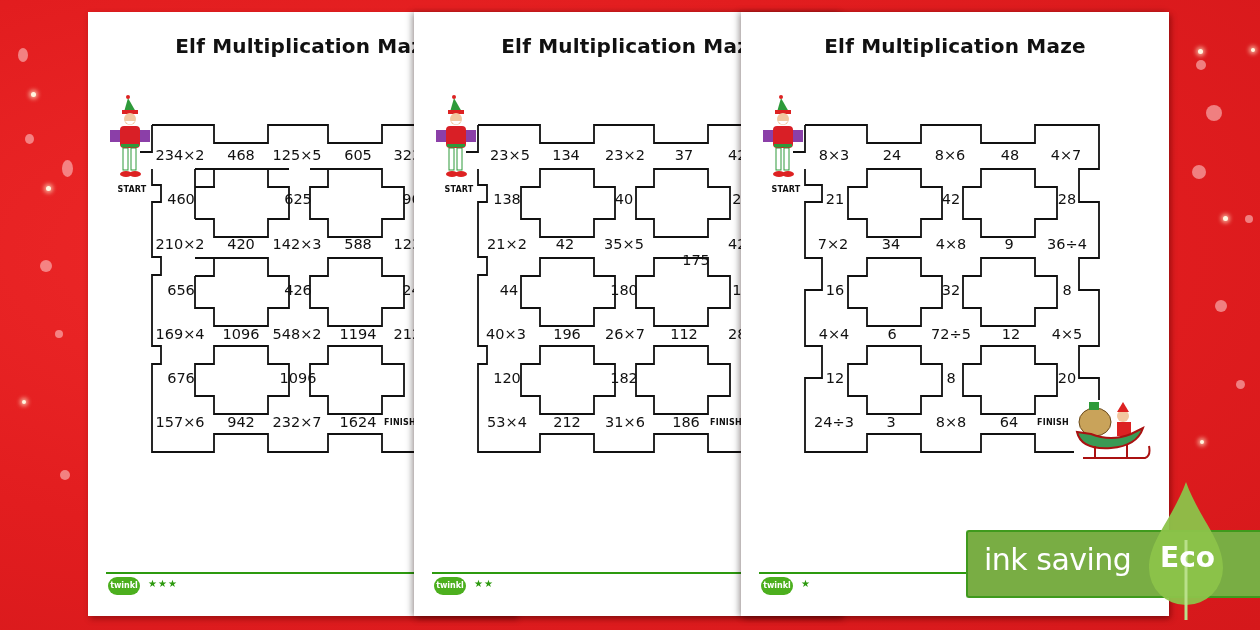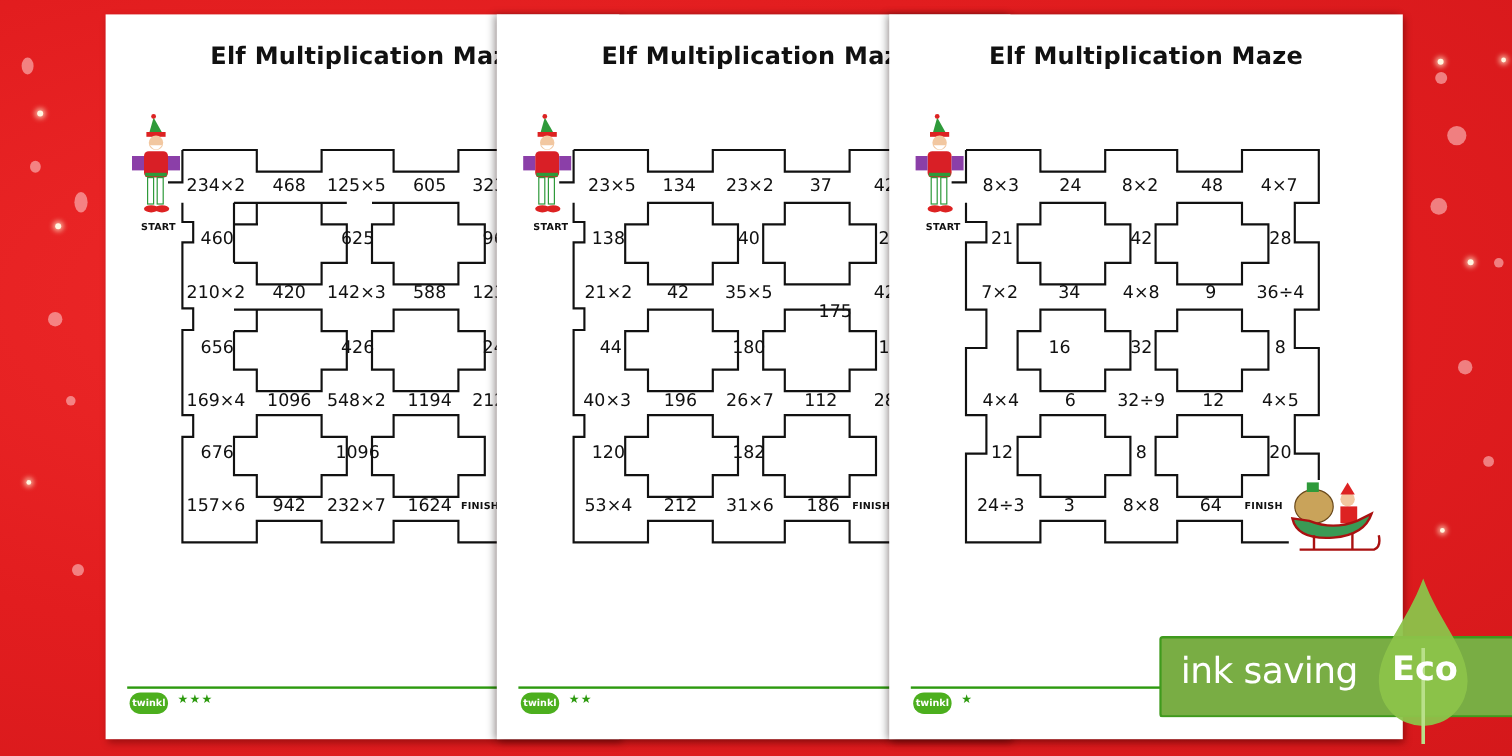--- a/index.html
+++ b/index.html
@@ -232,37 +232,37 @@
       <path d="M107,175 H126 V157 H180 V175 H201 V207 H180 V225 H126 V207 H107 Z"></path>
       <path d="M222,175 H240 V157 H294 V175 H316 V207 H294 V225 H240 V207 H222 Z"></path>
       <path d="M107,264 H126 V246 H180 V264 H201 V296 H180 V314 H126 V296 H107 Z"></path>
       <path d="M222,264 H240 V246 H294 V264 H316 V296 H294 V314 H240 V296 H222 Z"></path>
       <path d="M107,352 H126 V334 H180 V352 H201 V384 H180 V402 H126 V384 H107 Z"></path>
       <path d="M222,352 H240 V334 H294 V352 H316 V384 H294 V402 H240 V384 H222 Z"></path>
     </g>
   </svg>
   <div class="cell" style="left:93px;top:143px;">8×3</div>
   <div class="cell" style="left:151px;top:143px;">24</div>
-  <div class="cell" style="left:209px;top:143px;">8×2</div>
+  <div class="cell" style="left:209px;top:143px;">8×6</div>
   <div class="cell" style="left:269px;top:143px;">48</div>
   <div class="cell" style="left:325px;top:143px;">4×7</div>
   <div class="cell" style="left:94px;top:187px;">21</div>
   <div class="cell" style="left:210px;top:187px;">42</div>
   <div class="cell" style="left:326px;top:187px;">28</div>
   <div class="cell" style="left:92px;top:232px;">7×2</div>
   <div class="cell" style="left:150px;top:232px;">34</div>
   <div class="cell" style="left:210px;top:232px;">4×8</div>
   <div class="cell" style="left:268px;top:232px;">9</div>
   <div class="cell" style="left:326px;top:232px;">36÷4</div>
-  <div class="cell" style="left:94px;top:278px;margin-left:48px;">16</div>
+  <div class="cell" style="left:94px;top:278px;">16</div>
   <div class="cell" style="left:210px;top:278px;">32</div>
   <div class="cell" style="left:326px;top:278px;">8</div>
   <div class="cell" style="left:93px;top:322px;">4×4</div>
   <div class="cell" style="left:151px;top:322px;">6</div>
-  <div class="cell" style="left:210px;top:322px;">32÷9</div>
+  <div class="cell" style="left:210px;top:322px;">72÷5</div>
   <div class="cell" style="left:270px;top:322px;">12</div>
   <div class="cell" style="left:326px;top:322px;">4×5</div>
   <div class="cell" style="left:94px;top:366px;">12</div>
   <div class="cell" style="left:210px;top:366px;">8</div>
   <div class="cell" style="left:326px;top:366px;">20</div>
   <div class="cell" style="left:93px;top:410px;">24÷3</div>
   <div class="cell" style="left:150px;top:410px;">3</div>
   <div class="cell" style="left:210px;top:410px;">8×8</div>
   <div class="cell" style="left:268px;top:410px;">64</div>
   <div class="label-small" style="left:312px;top:410px;">FINISH</div>

